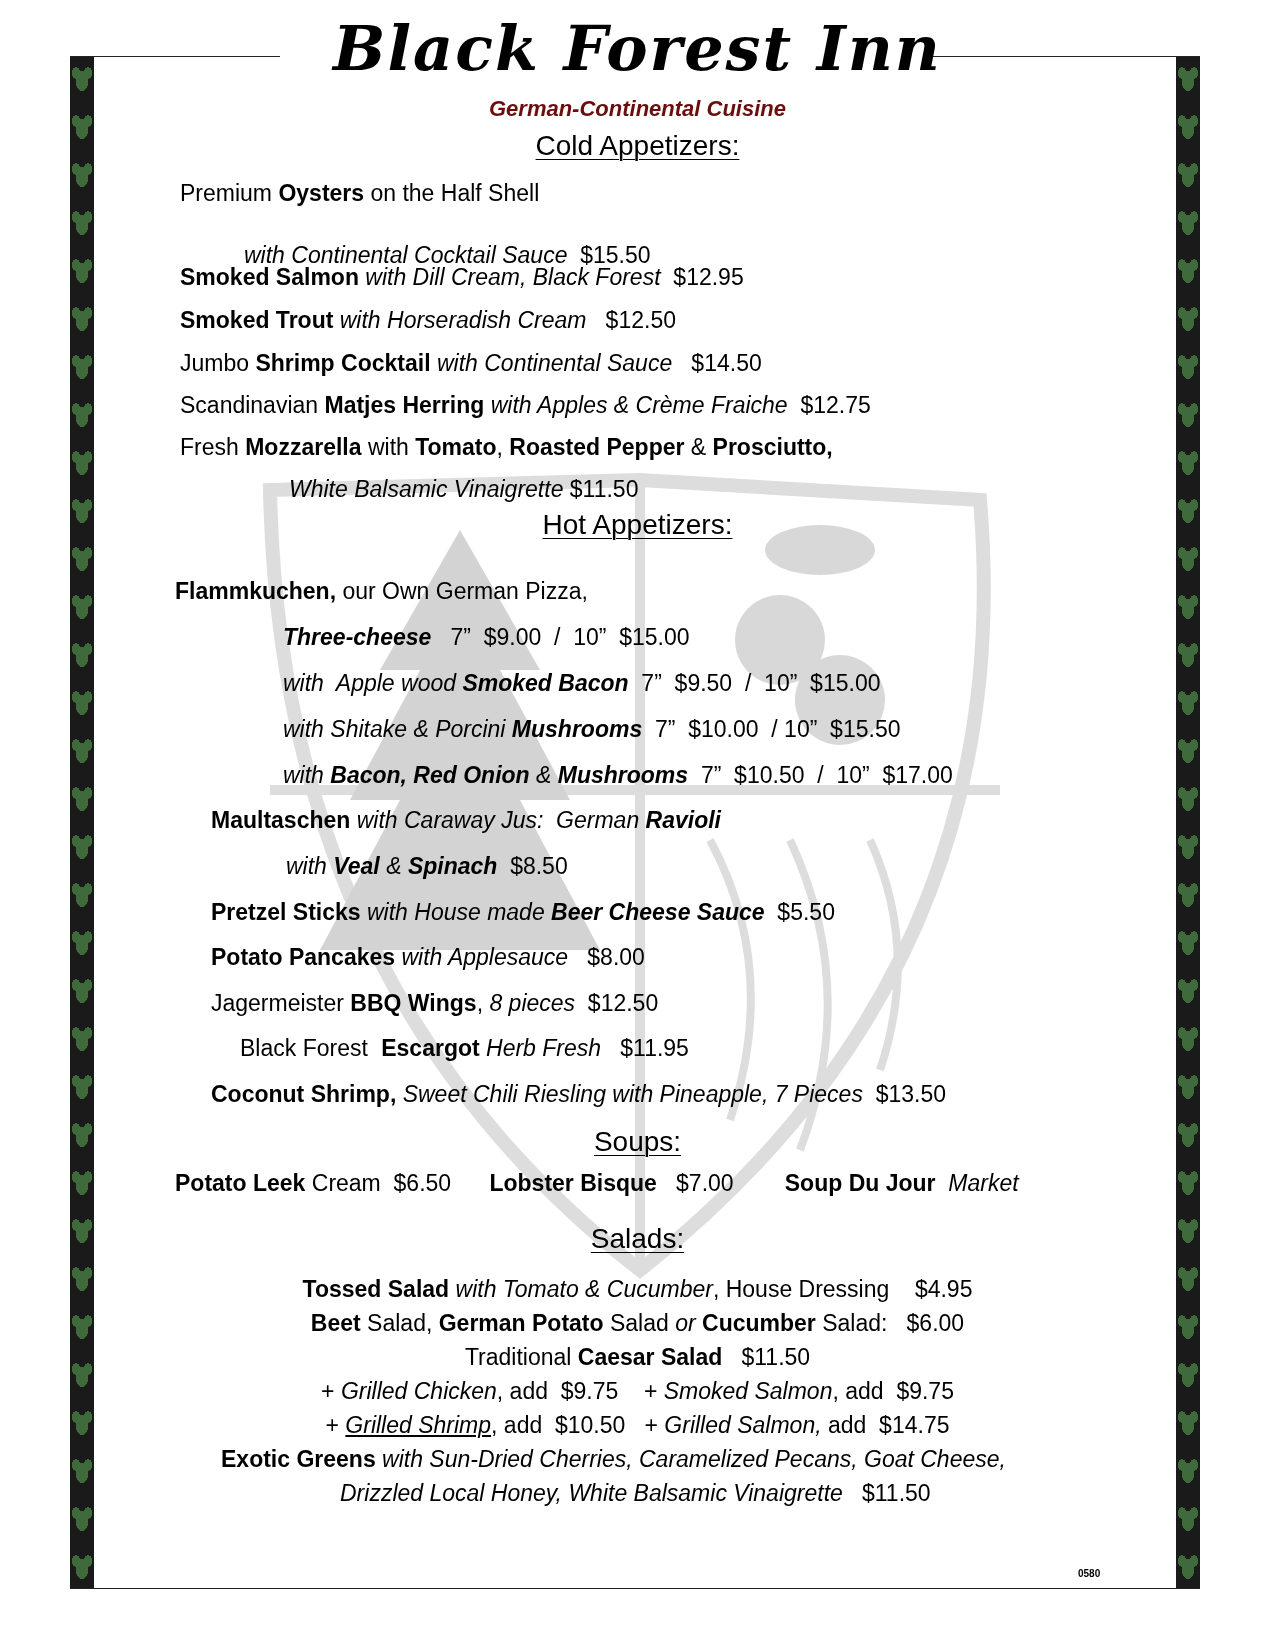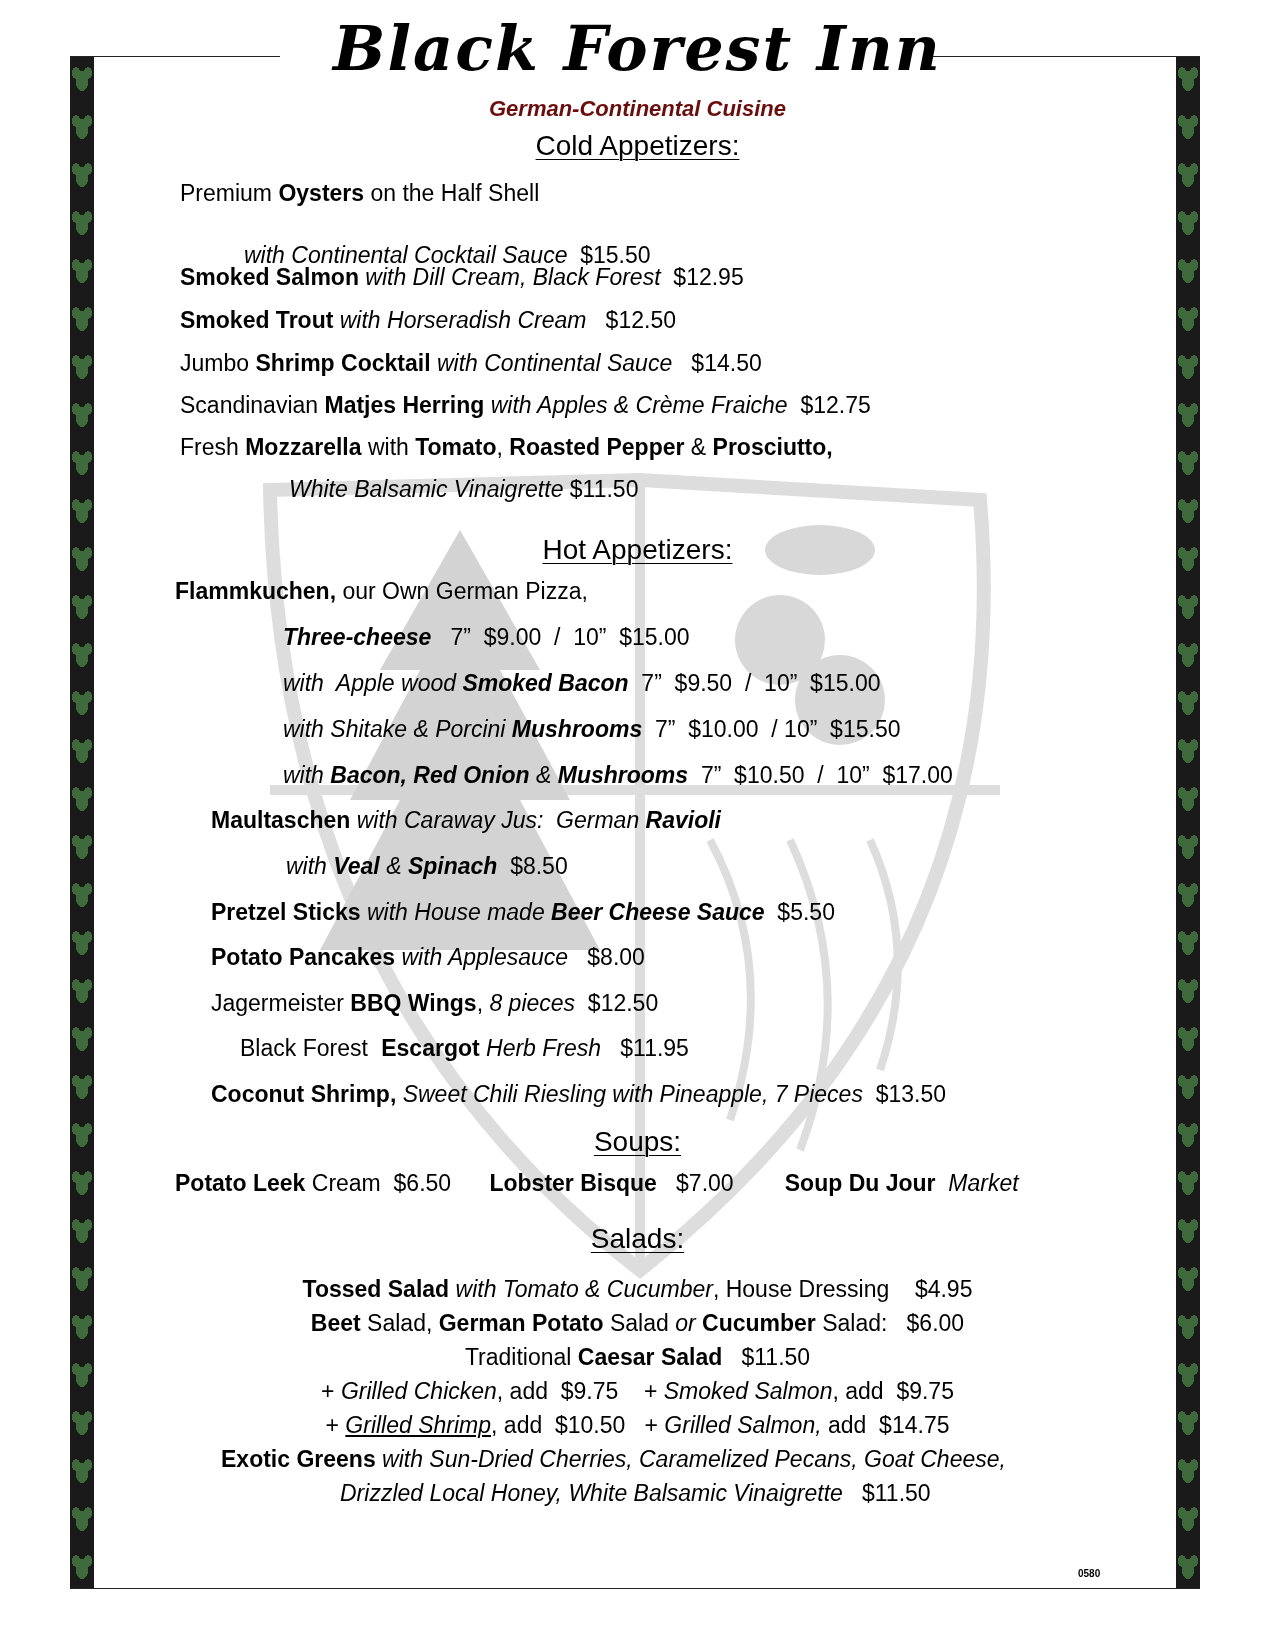--- a/index.html
+++ b/index.html
@@ -54,21 +54,21 @@
     <div class="line" style="top: 180px; left: 180px;"><span style="white-space: pre;">Premium </span><span style="font-weight: bold; white-space: pre;">Oysters</span><span style="white-space: pre;"> on the Half Shell</span></div>
     <div class="line" style="top: 222px; left: 244px; margin-top: 20px;"><span style="font-style: italic; white-space: pre;">with Continental Cocktail Sauce</span><span style="white-space: pre;">  $15.50</span></div>
     <div class="line" style="top: 264px; left: 180px;"><span style="font-weight: bold; white-space: pre;">Smoked Salmon</span><span style="font-style: italic; white-space: pre;"> with Dill Cream, Black Forest</span><span style="white-space: pre;">  $12.95</span></div>
     <div class="line" style="top: 307px; left: 180px;"><span style="font-weight: bold; white-space: pre;">Smoked Trout</span><span style="font-style: italic; white-space: pre;"> with Horseradish Cream</span><span style="white-space: pre;">   $12.50</span></div>
     <div class="line" style="top: 350px; left: 180px;"><span style="white-space: pre;">Jumbo </span><span style="font-weight: bold; white-space: pre;">Shrimp Cocktail</span><span style="font-style: italic; white-space: pre;"> with Continental Sauce</span><span style="white-space: pre;">   $14.50</span></div>
     <div class="line" style="top: 392px; left: 180px;"><span style="white-space: pre;">Scandinavian </span><span style="font-weight: bold; white-space: pre;">Matjes Herring</span><span style="font-style: italic; white-space: pre;"> with Apples &amp; Crème Fraiche</span><span style="white-space: pre;">  $12.75</span></div>
     <div class="line" style="top: 434px; left: 180px;"><span style="white-space: pre;">Fresh </span><span style="font-weight: bold; white-space: pre;">Mozzarella</span><span style="white-space: pre;"> with </span><span style="font-weight: bold; white-space: pre;">Tomato</span><span style="white-space: pre;">, </span><span style="font-weight: bold; white-space: pre;">Roasted Pepper</span><span style="white-space: pre;"> &amp; </span><span style="font-weight: bold; white-space: pre;">Prosciutto,</span></div>
     <div class="line" style="top: 476px; left: 252px;"><span style="font-style: italic; white-space: pre; margin-left: 37px;">White Balsamic Vinaigrette</span><span style="white-space: pre;"> $11.50</span></div>
   </div>
 
-<div class="hdr" style="top:534px;">Hot Appetizers:</div>
+<div class="hdr" style="top:509px;">Hot Appetizers:</div>
 <div id="hot">
     <div class="line" style="top: 578px; left: 175px;"><span style="font-weight: bold; white-space: pre;">Flammkuchen,</span><span style="white-space: pre;"> our Own German Pizza,</span></div>
     <div class="line" style="top: 624px; left: 283px;"><span style="font-weight: bold; font-style: italic; white-space: pre;">Three-cheese</span><span style="white-space: pre;">   7”  $9.00  /  10”  $15.00</span></div>
     <div class="line" style="top: 670px; left: 283px;"><span style="font-style: italic; white-space: pre;">with  Apple wood </span><span style="font-weight: bold; font-style: italic; white-space: pre;">Smoked Bacon</span><span style="white-space: pre;">  7”  $9.50  /  10”  $15.00</span></div>
     <div class="line" style="top: 716px; left: 283px;"><span style="font-style: italic; white-space: pre;">with Shitake &amp; Porcini </span><span style="font-weight: bold; font-style: italic; white-space: pre;">Mushrooms</span><span style="white-space: pre;">  7”  $10.00  / 10”  $15.50</span></div>
     <div class="line" style="top: 762px; left: 283px;"><span style="font-style: italic; white-space: pre;">with </span><span style="font-weight: bold; font-style: italic; white-space: pre;">Bacon, Red Onion</span><span style="font-style: italic; white-space: pre;"> &amp; </span><span style="font-weight: bold; font-style: italic; white-space: pre;">Mushrooms</span><span style="white-space: pre;">  7”  $10.50  /  10”  $17.00</span></div>
     <div class="line" style="top: 807px; left: 211px;"><span style="font-weight: bold; white-space: pre;">Maultaschen</span><span style="font-style: italic; white-space: pre;"> with Caraway Jus:  German </span><span style="font-weight: bold; font-style: italic; white-space: pre;">Ravioli</span></div>
     <div class="line" style="top: 853px; left: 286px;"><span style="font-style: italic; white-space: pre;">with </span><span style="font-weight: bold; font-style: italic; white-space: pre;">Veal</span><span style="font-style: italic; white-space: pre;"> &amp; </span><span style="font-weight: bold; font-style: italic; white-space: pre;">Spinach</span><span style="white-space: pre;">  $8.50</span></div>
     <div class="line" style="top: 899px; left: 211px;"><span style="font-weight: bold; white-space: pre;">Pretzel Sticks</span><span style="font-style: italic; white-space: pre;"> with House made </span><span style="font-weight: bold; font-style: italic; white-space: pre;">Beer Cheese Sauce</span><span style="white-space: pre;">  $5.50</span></div>
     <div class="line" style="top: 944px; left: 211px;"><span style="font-weight: bold; white-space: pre;">Potato Pancakes</span><span style="font-style: italic; white-space: pre;"> with Applesauce</span><span style="white-space: pre;">   $8.00</span></div>

